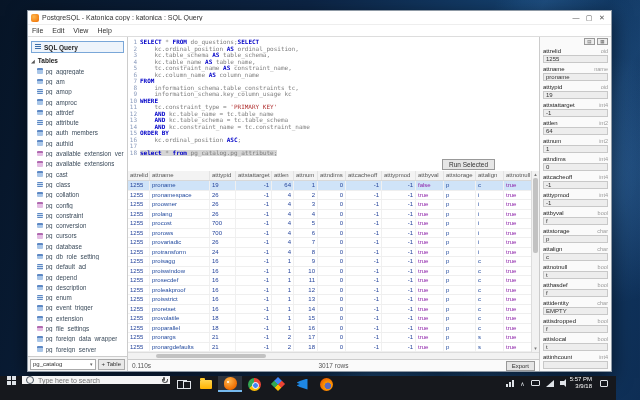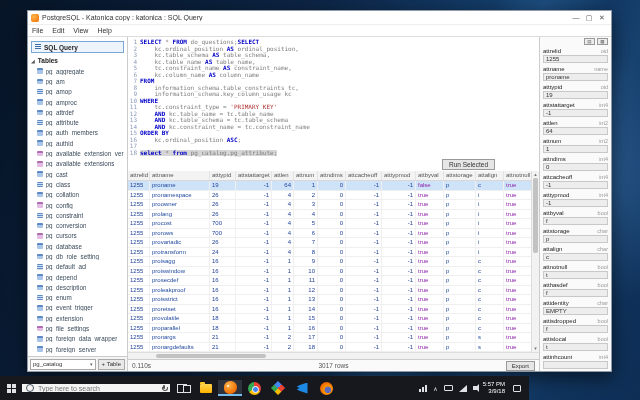--- a/index.html
+++ b/index.html
@@ -112,22 +112,22 @@
   .insp-top{display:flex;justify-content:flex-end;gap:2px;height:8px;margin-bottom:1px;}
   .insp-toggle{width:11px;height:7px;border:1px solid #999;background:#eee;font-size:4.5px;
     line-height:6px;text-align:center;color:#666;}
   .field{height:18px;}
   .f-head{display:flex;justify-content:space-between;height:8px;align-items:center;}
   .f-name{font-size:6px;color:#222;white-space:nowrap;overflow:hidden;}
   .f-type{font-size:5.5px;color:#999;flex:none;}
   .f-val{height:8px;background:#ededed;border:1px solid #c8c8c8;font-size:6px;color:#333;
     padding:0 2px;line-height:7px;white-space:nowrap;overflow:hidden;}
   
-  .taskbar{position:absolute;left:0;bottom:0;width:529px;height:24px;background:#16181d;
-    display:flex;align-items:center;z-index:5;}
+  .taskbar{position:absolute;left:0;bottom:0;width:616px;height:24px;background:#16181d;
+    display:flex;align-items:flex-start;z-index:5;}
   .start-btn{width:22px;display:flex;align-items:center;justify-content:center;flex:none;}
   .win-logo{width:9px;height:9px;display:grid;grid-template-columns:4px 4px;grid-template-rows:4px 4px;gap:1px;}
   .win-logo i{background:#dfe3e8;}
   .search-box{width:148px;background:#f4f4f4;display:flex;align-items:center;padding:0 4px;gap:4px;flex:none;margin:0;}
   .cortana-ring{width:8px;height:8px;border:1.5px solid #4a5560;border-radius:50%;flex:none;}
   .search-input{flex:1;border:none;background:transparent;font-size:7px;color:#444;
     font-family:"Liberation Sans",sans-serif;outline:none;min-width:0;}
   .mic{width:4px;height:7px;flex:none;position:relative;}
   .mic::before{content:"";position:absolute;left:1px;top:0;width:2px;height:4px;background:#555;border-radius:1px;}
   .mic::after{content:"";position:absolute;left:0;top:2px;width:4px;height:3px;

